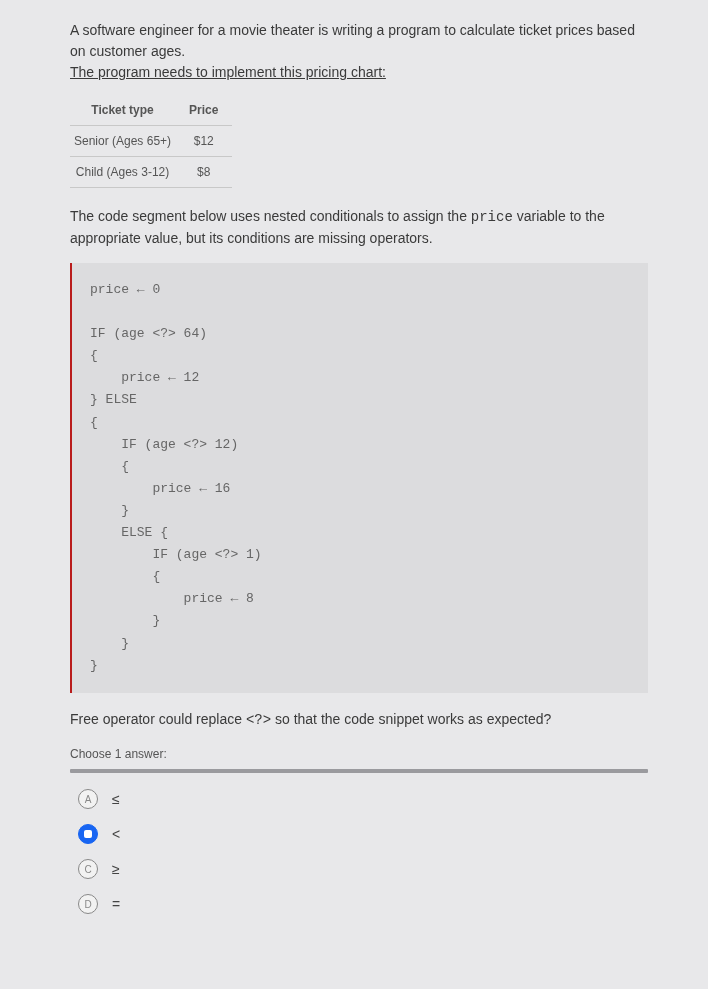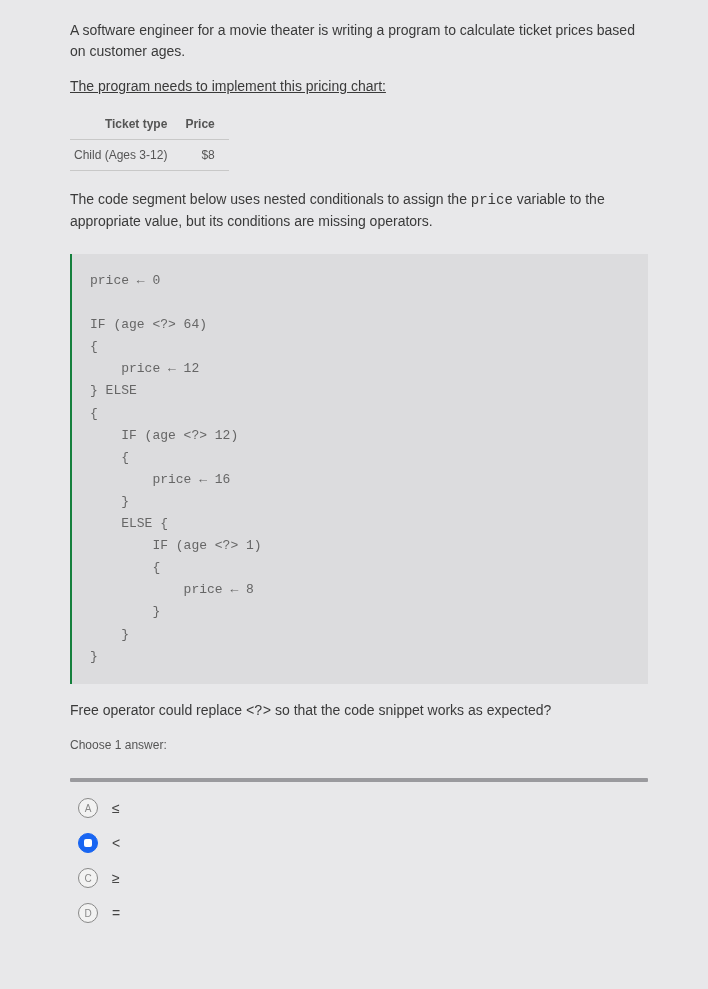--- a/index.html
+++ b/index.html
@@ -6,45 +6,45 @@
   body {
     font-family: -apple-system, BlinkMacSystemFont, "Segoe UI", Arial, sans-serif;
     background: #e8e8ea;
     width: 708px;
     min-height: 989px;
     padding: 20px 60px 20px 70px;
     color: #3a3a3a;
     font-size: 14px;
     line-height: 1.5;
   }
-  .intro { margin-bottom: 14px; }
+  .intro { }
   .chart-intro { margin-bottom: 12px; text-decoration: underline; }
   .price-table { border-collapse: collapse; margin-bottom: 18px; font-size: 12px; }
   .price-table th, .price-table td {
-    text-align: right;
+    text-align: center;
     padding: 6px 14px 6px 4px;
     border-bottom: 1px solid #c8c8c8;
     color: #555;
   }
   .price-table th { font-weight: 600; }
-  .desc { margin-bottom: 22px; }
+  .desc { margin-bottom: 14px; }
   .mono { font-family: "Courier New", Courier, monospace; }
   .code-block {
     background: #dcdcde;
     padding: 16px 18px;
     font-family: "Courier New", Courier, monospace;
     font-size: 13px;
     white-space: pre;
     line-height: 1.7;
     color: #666;
     margin-bottom: 16px;
-    border-left: 2px solid #15803d;
+    border-left: 2px solid #b91c1c;
   }
   .question { margin-bottom: 14px; }
-  .choose-label { font-size: 12px; color: #555; margin-bottom: 24px; }
+  .choose-label { font-size: 12px; color: #555; margin-bottom: 6px; }
   .divider {
     height: 4px;
     background: #9a9a9e;
     margin-bottom: 16px;
     border-radius: 1px;
   }
   .options { display: flex; flex-direction: column; gap: 14px; padding-left: 8px; }
   .option { display: flex; align-items: center; gap: 14px; }
   .radio {
     width: 20px; height: 20px;
@@ -75,20 +75,24 @@
 <p class="chart-intro">The program needs to implement this pricing chart:</p>
 
 <table class="price-table">
   <thead>
     <tr>
       <th>Ticket type</th>
       <th>Price</th>
     </tr>
   </thead>
   <tbody>
+    <tr>
+      <td>Senior (Ages 65+)</td>
+      <td>$12</td>
+    </tr>
     <tr>
       <td>Child (Ages 3-12)</td>
       <td>$8</td>
     </tr>
   </tbody>
 </table>
 
 <p class="desc">
   <span>The code segment below uses nested conditionals to assign the </span><span class="mono">price</span><span> variable to the appropriate value, but its conditions are missing operators.</span>
 </p>

